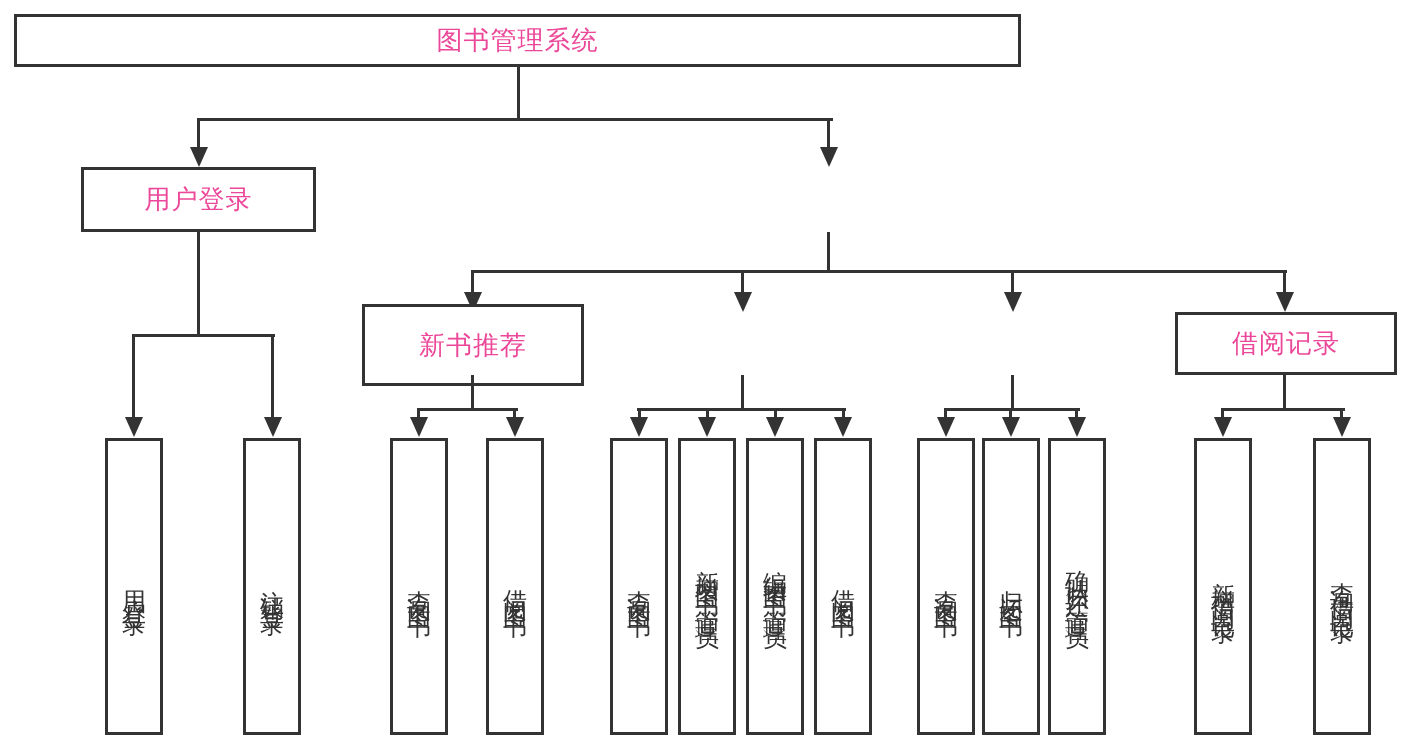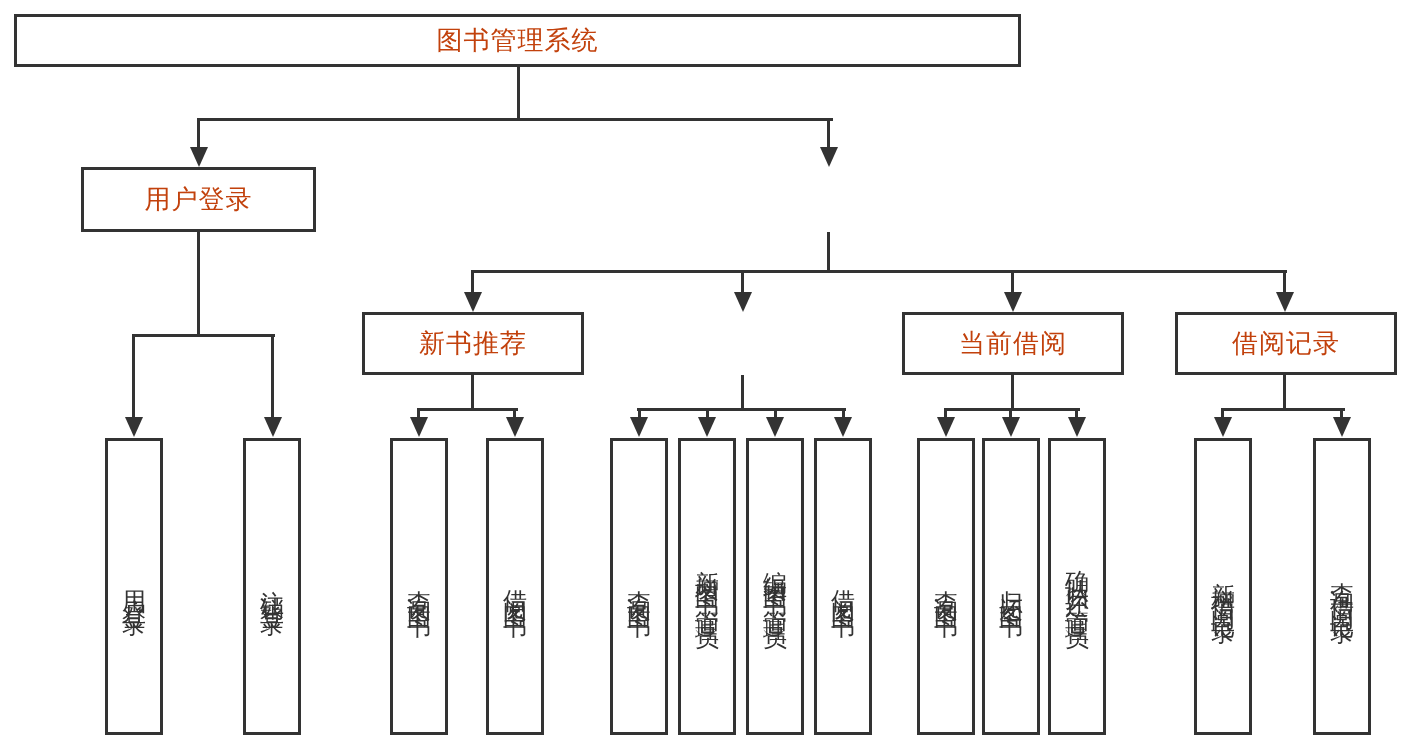--- a/index.html
+++ b/index.html
@@ -23,21 +23,21 @@
     background: #ffffff;
     display: flex;
     align-items: center;
     justify-content: center;
     color: #333333;
   }
   .box .hlabel {
     font-size: 26px;
     letter-spacing: 1px;
     white-space: nowrap;
-    color: #c2410c;
+    color: #ec4899;
   }
   .box .vlabel {
     writing-mode: vertical-rl;
     text-orientation: mixed;
     font-size: 24px;
     letter-spacing: 8px;
     white-space: nowrap;
     color: #333333;
   }
   
@@ -101,25 +101,22 @@
   <div class="hline" style="left:471px; top:270px; width:816px;"></div>
   <div class="vline" style="left:471px; top:272px; height:22px;"></div>
   <div class="arrow" style="left:464px; top:292px;"></div>
   <div class="vline" style="left:741px; top:272px; height:22px;"></div>
   <div class="arrow" style="left:734px; top:292px;"></div>
   <div class="vline" style="left:1011px; top:272px; height:22px;"></div>
   <div class="arrow" style="left:1004px; top:292px;"></div>
   <div class="vline" style="left:1283px; top:272px; height:22px;"></div>
   <div class="arrow" style="left:1276px; top:292px;"></div>
 
-  <div class="box" style="left:362px; top:312px; width:222px; height:63px;">
+  <div class="box" style="left:362px; top:304px; width:222px; height:82px;">
     <span class="hlabel">新书推荐</span>
-  </div>
-  <div class="box" style="left:902px; top:312px; width:222px; height:63px;">
-    <span class="hlabel">当前借阅</span>
   </div>
   <div class="box" style="left:1175px; top:312px; width:222px; height:63px;">
     <span class="hlabel">借阅记录</span>
   </div>
 
   <div class="vline" style="left:471px; top:375px; height:33px;"></div>
   <div class="hline" style="left:417px; top:408px; width:101px;"></div>
   <div class="vline" style="left:417px; top:410px; height:8px;"></div>
   <div class="arrow" style="left:410px; top:417px;"></div>
   <div class="vline" style="left:513px; top:410px; height:8px;"></div>

